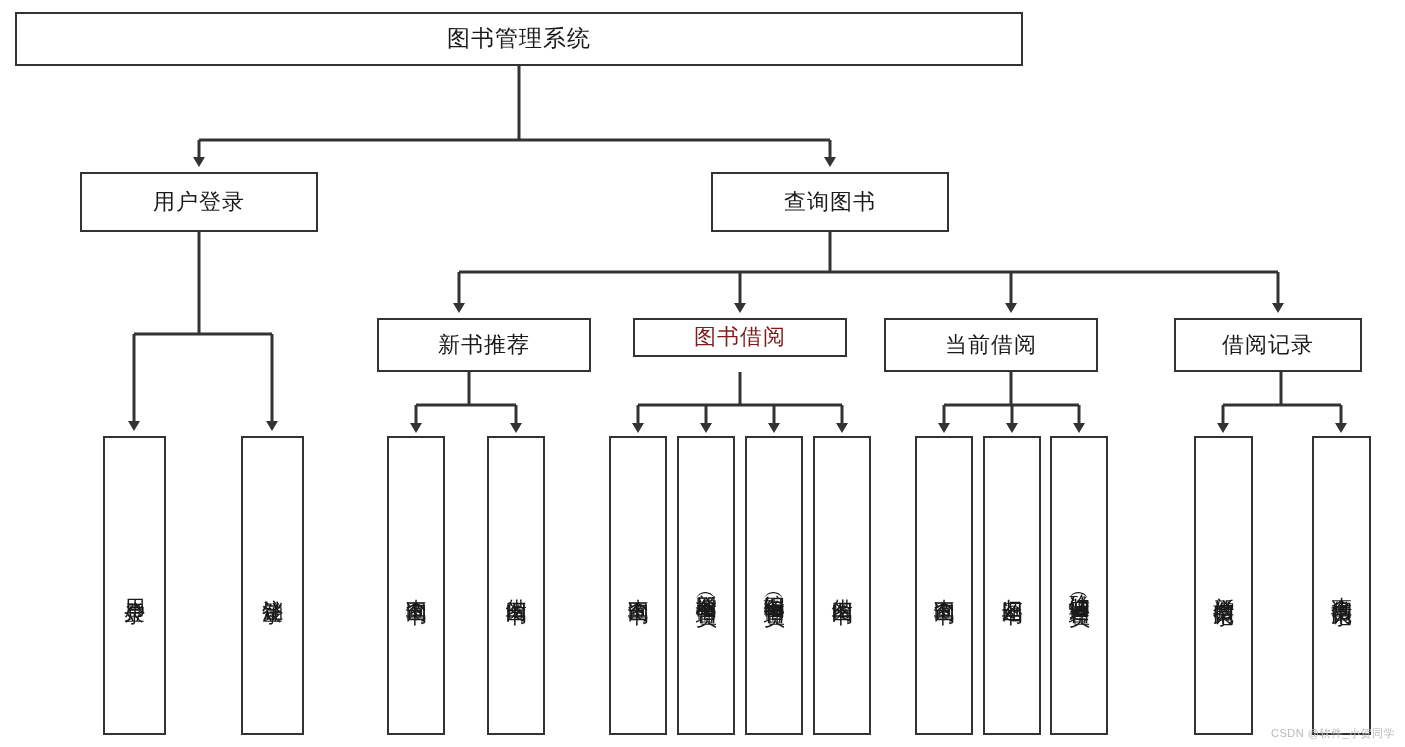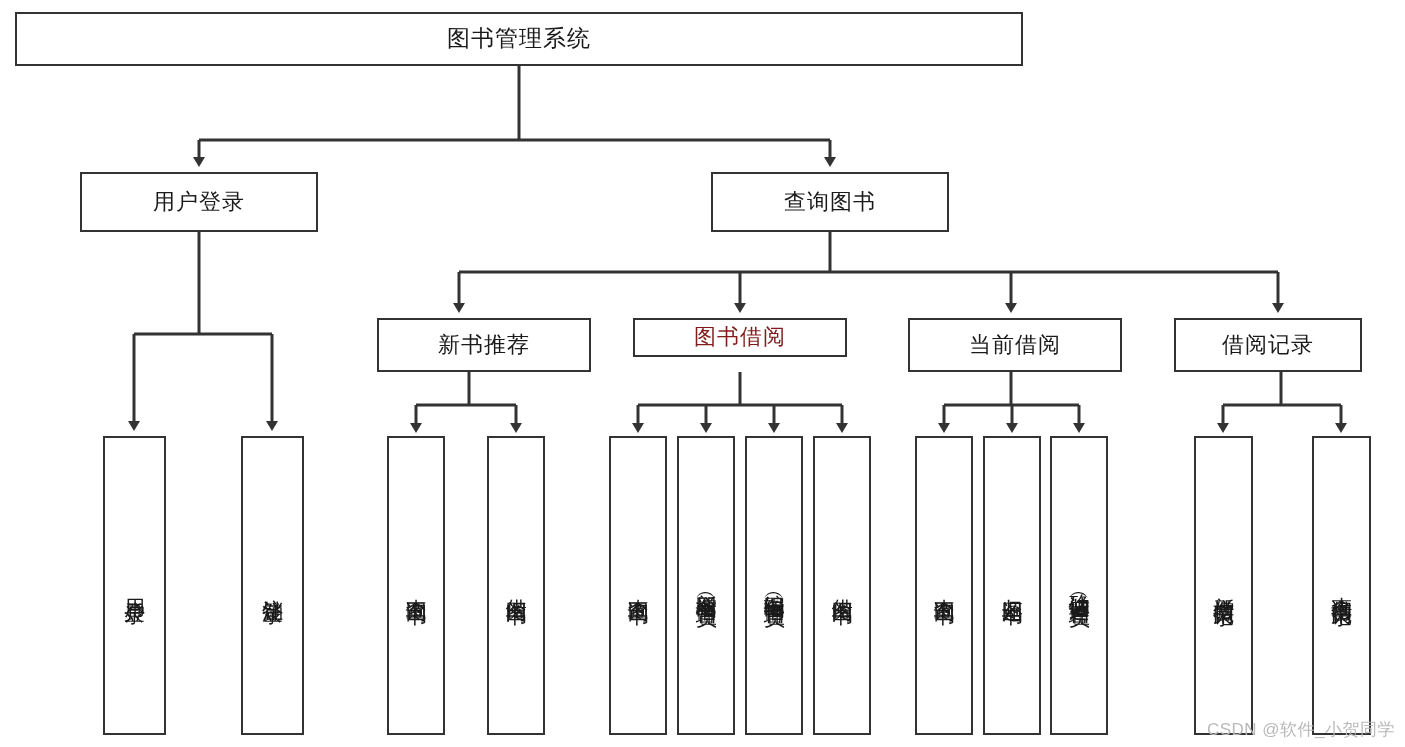--- a/index.html
+++ b/index.html
@@ -47,21 +47,21 @@
     letter-spacing: 2px;
     padding: 6px 0;
   }
   #root-node {
     font-size: 23px;
   }
   #watermark {
     position: absolute;
     right: 10px;
     bottom: 6px;
-    font-size: 17px;
+    font-size: 11px;
     color: #b9b9b9;
     white-space: nowrap;
     letter-spacing: 0.5px;
   }
 </style>
 </head>
 <body style="background: rgb(255, 255, 255);">
 
 <div id="canvas">
 
@@ -115,21 +115,21 @@
     </g>
   </svg>
 
   <div class="node horiz" id="root-node" style="left: 15px; top: 12px; width: 1008px; height: 54px; border-color: rgb(51, 51, 51); background: rgb(255, 255, 255); color: rgb(26, 26, 26);">图书管理系统</div>
 
   <div class="node horiz" style="left: 80px; top: 172px; width: 238px; height: 60px; border-color: rgb(51, 51, 51); background: rgb(255, 255, 255); color: rgb(26, 26, 26);">用户登录</div>
   <div class="node horiz" style="left: 711px; top: 172px; width: 238px; height: 60px; border-color: rgb(51, 51, 51); background: rgb(255, 255, 255); color: rgb(26, 26, 26);">查询图书</div>
 
   <div class="node horiz" style="left: 377px; top: 318px; width: 214px; height: 54px; border-color: rgb(51, 51, 51); background: rgb(255, 255, 255); color: rgb(26, 26, 26);">新书推荐</div>
   <div class="node horiz" style="left: 633px; top: 318px; width: 214px; height: 39px; border-color: rgb(51, 51, 51); background: rgb(255, 255, 255); color: #7f1d1d;">图书借阅</div>
-  <div class="node horiz" style="left: 908px; top: 318px; width: 214px; height: 54px; border-color: rgb(51, 51, 51); background: rgb(255, 255, 255); color: rgb(26, 26, 26);">当前借阅</div>
+  <div class="node horiz" style="left: 884px; top: 318px; width: 214px; height: 54px; border-color: rgb(51, 51, 51); background: rgb(255, 255, 255); color: rgb(26, 26, 26);">当前借阅</div>
   <div class="node horiz" style="left: 1174px; top: 318px; width: 188px; height: 54px; border-color: rgb(51, 51, 51); background: rgb(255, 255, 255); color: rgb(26, 26, 26);">借阅记录</div>
 
   <div class="node vert" style="left: 103px; top: 436px; width: 63px; height: 299px; border-color: rgb(51, 51, 51); background: rgb(255, 255, 255); color: rgb(26, 26, 26);">用户登录</div>
   <div class="node vert" style="left: 241px; top: 436px; width: 63px; height: 299px; border-color: rgb(51, 51, 51); background: rgb(255, 255, 255); color: rgb(26, 26, 26);">注销登录</div>
   <div class="node vert" style="left: 387px; top: 436px; width: 58px; height: 299px; border-color: rgb(51, 51, 51); background: rgb(255, 255, 255); color: rgb(26, 26, 26);">查询图书</div>
   <div class="node vert" style="left: 487px; top: 436px; width: 58px; height: 299px; border-color: rgb(51, 51, 51); background: rgb(255, 255, 255); color: rgb(26, 26, 26);">借阅图书</div>
   <div class="node vert" style="left: 609px; top: 436px; width: 58px; height: 299px; border-color: rgb(51, 51, 51); background: rgb(255, 255, 255); color: rgb(26, 26, 26);">查询图书</div>
   <div class="node vert" style="left: 677px; top: 436px; width: 58px; height: 299px; border-color: rgb(51, 51, 51); background: rgb(255, 255, 255); color: rgb(26, 26, 26);">新增图书（管理员）</div>
   <div class="node vert" style="left: 745px; top: 436px; width: 58px; height: 299px; border-color: rgb(51, 51, 51); background: rgb(255, 255, 255); color: rgb(26, 26, 26);">编辑图书（管理员）</div>
   <div class="node vert" style="left: 813px; top: 436px; width: 58px; height: 299px; border-color: rgb(51, 51, 51); background: rgb(255, 255, 255); color: rgb(26, 26, 26);">借阅图书</div>

